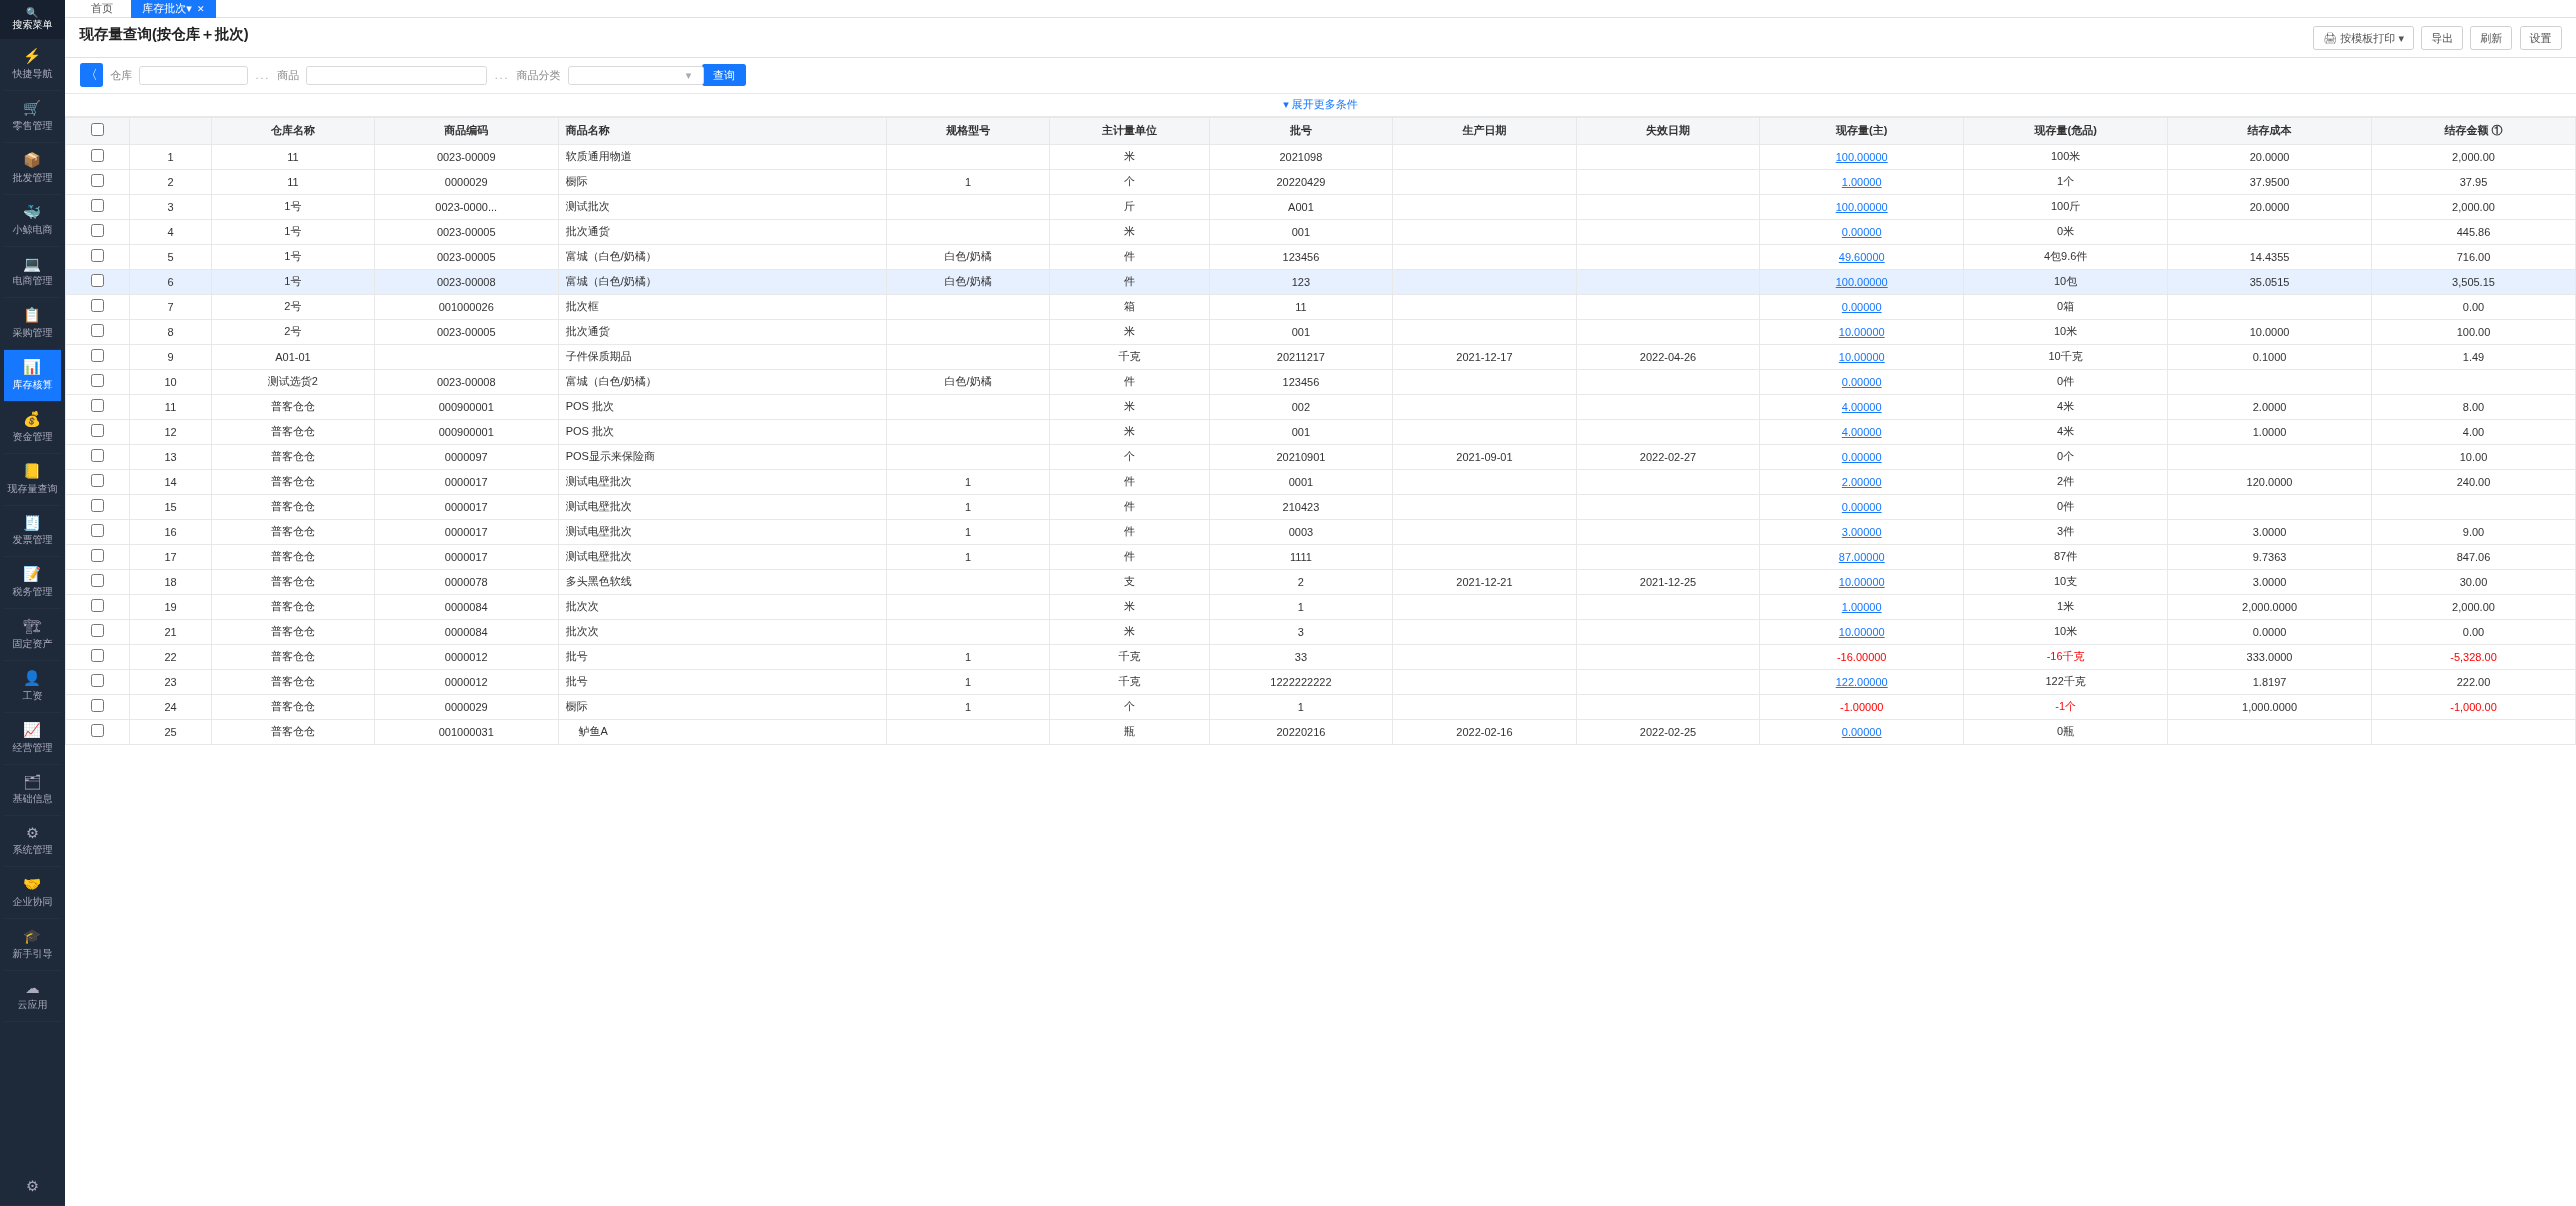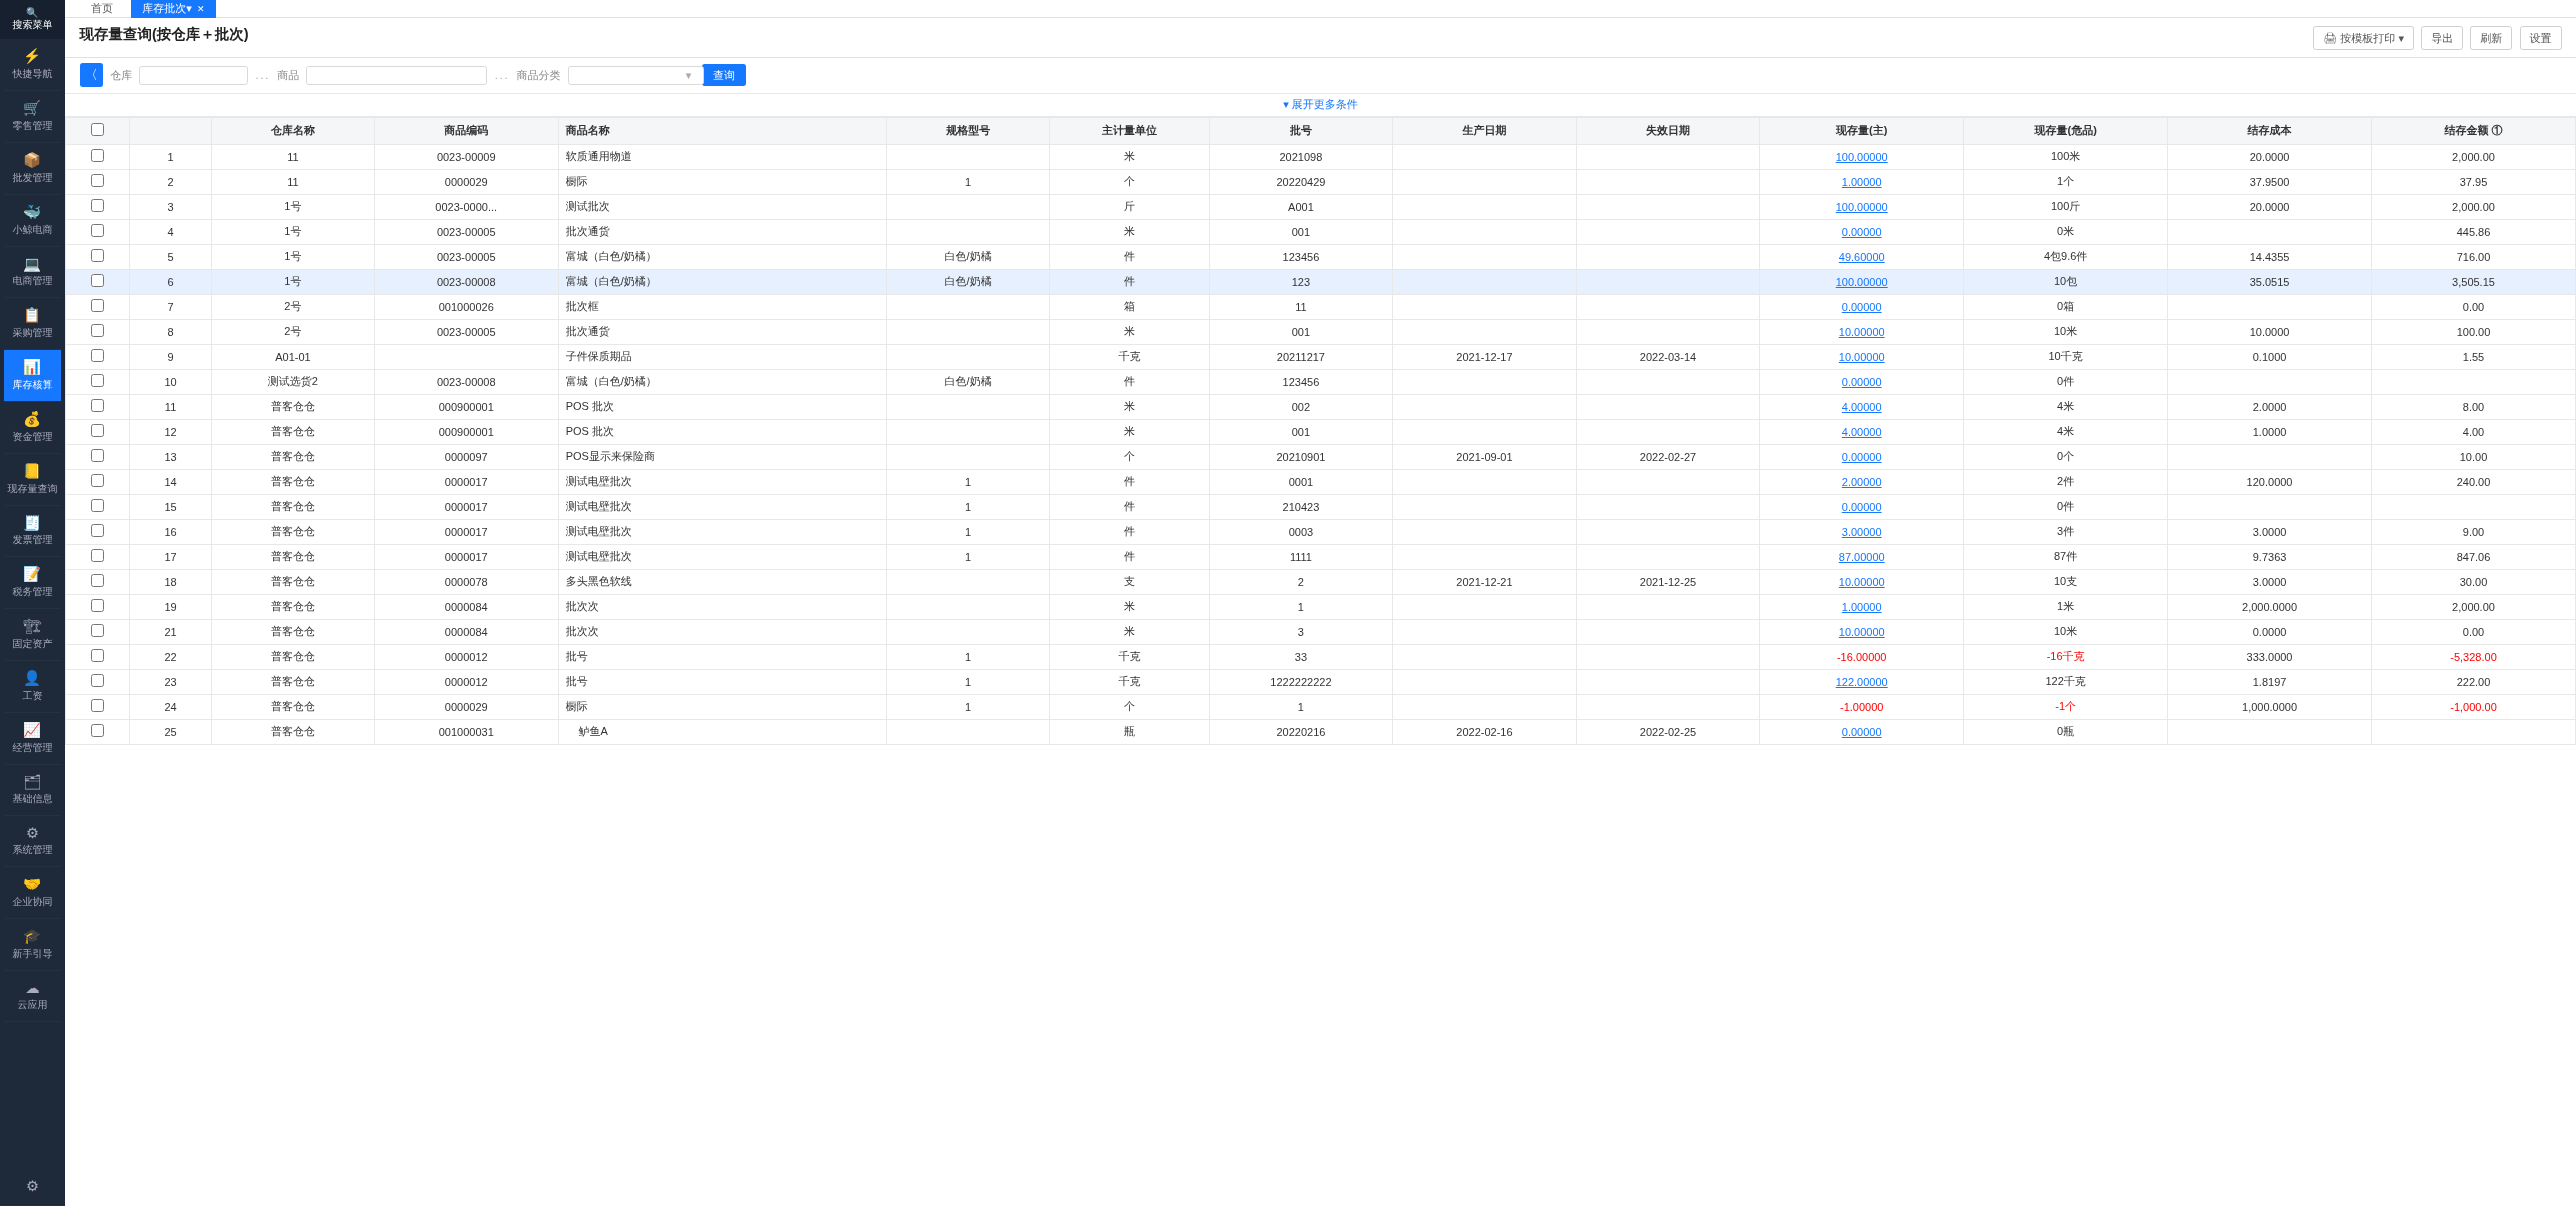--- a/index.html
+++ b/index.html
@@ -481,25 +481,25 @@
           <tr>
     <td><input type="checkbox" style=""></td>
     <td class="col-seq">9</td>
     <td class="col-warehouse">A01-01</td>
     <td class="col-code"></td>
     <td class="col-name" style="text-align:left;">子件保质期品</td>
     <td class="col-spec"></td>
     <td class="col-unit">千克</td>
     <td class="col-batch">20211217</td>
     <td class="col-prod">2021-12-17</td>
-    <td class="col-exp">2022-03-14</td>
+    <td class="col-exp">2022-04-26</td>
     <td class="col-qty-main"><span class="link-text">10.00000</span></td>
     <td class="col-qty-aux ">10千克</td>
     <td class="col-cost">0.1000</td>
-    <td class="col-amount ">1.55</td>
+    <td class="col-amount ">1.49</td>
   </tr>
           <tr>
     <td><input type="checkbox" style=""></td>
     <td class="col-seq">10</td>
     <td class="col-warehouse">测试选货2</td>
     <td class="col-code">0023-00008</td>
     <td class="col-name" style="text-align:left;">富城（白色/奶橘）</td>
     <td class="col-spec">白色/奶橘</td>
     <td class="col-unit">件</td>
     <td class="col-batch">123456</td>

